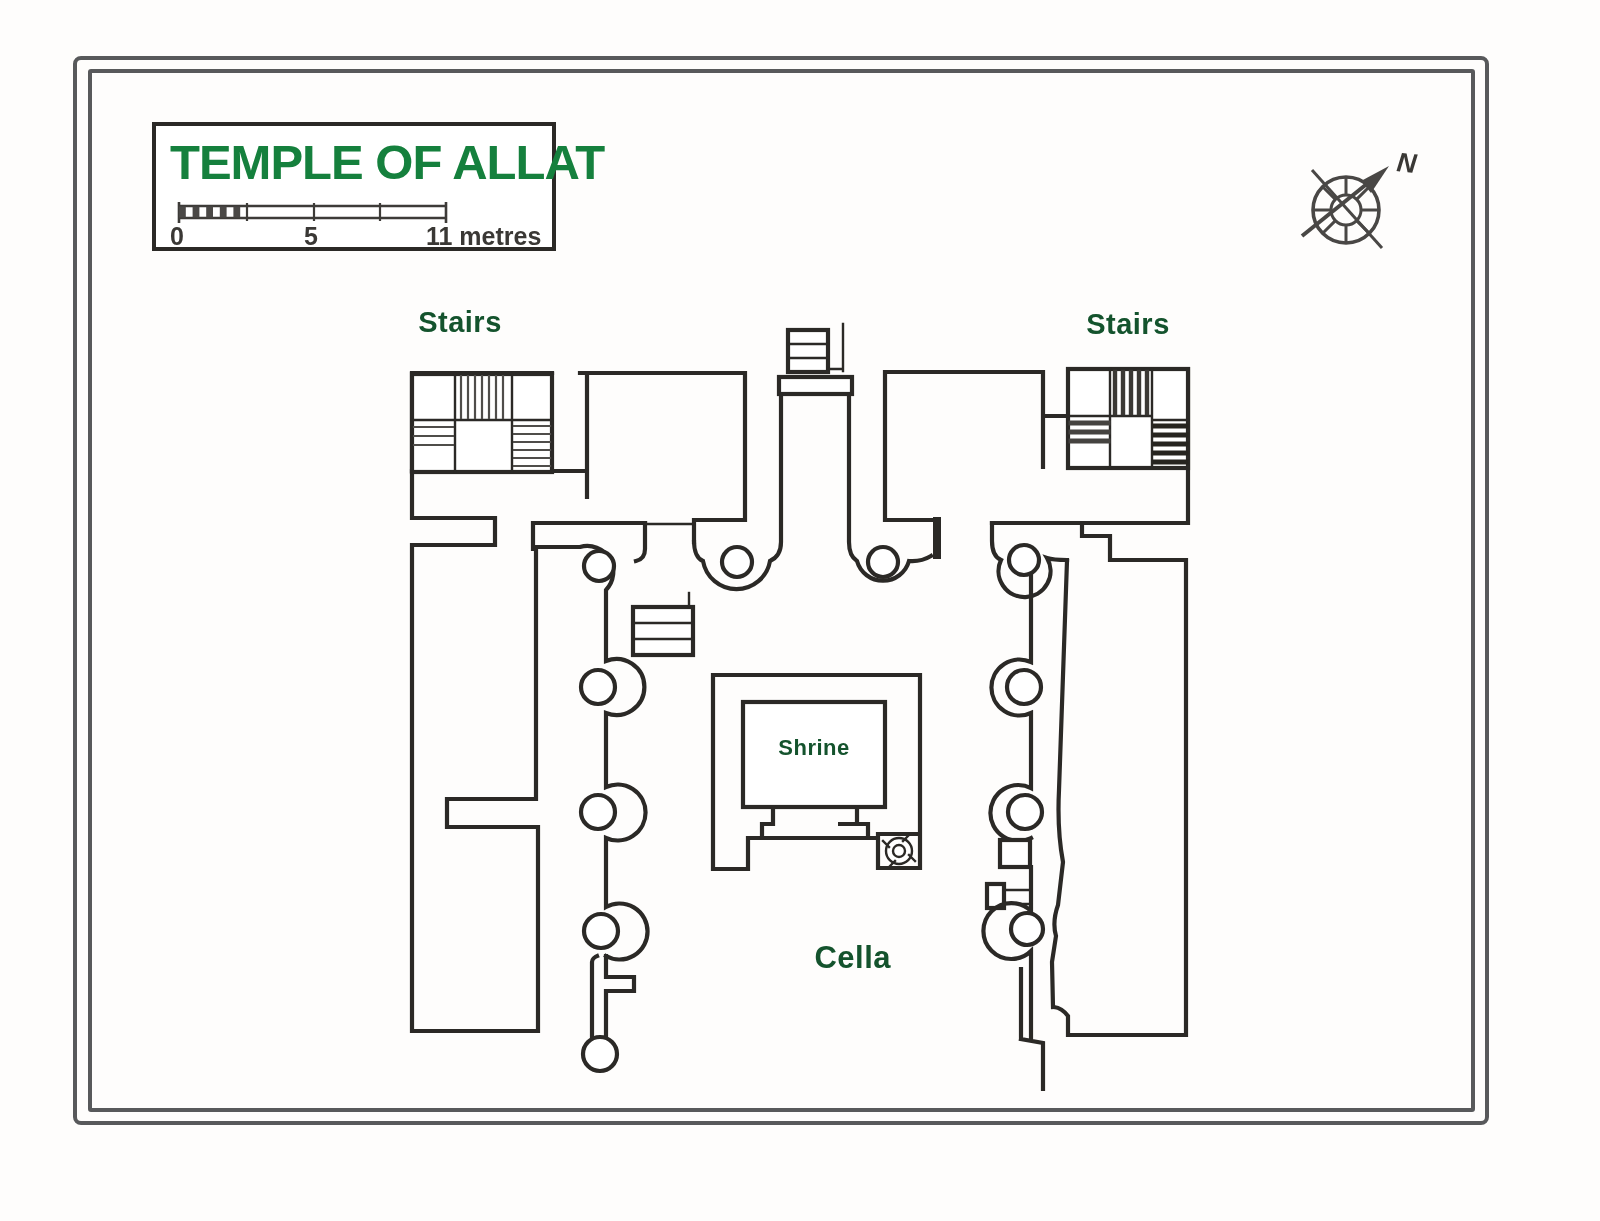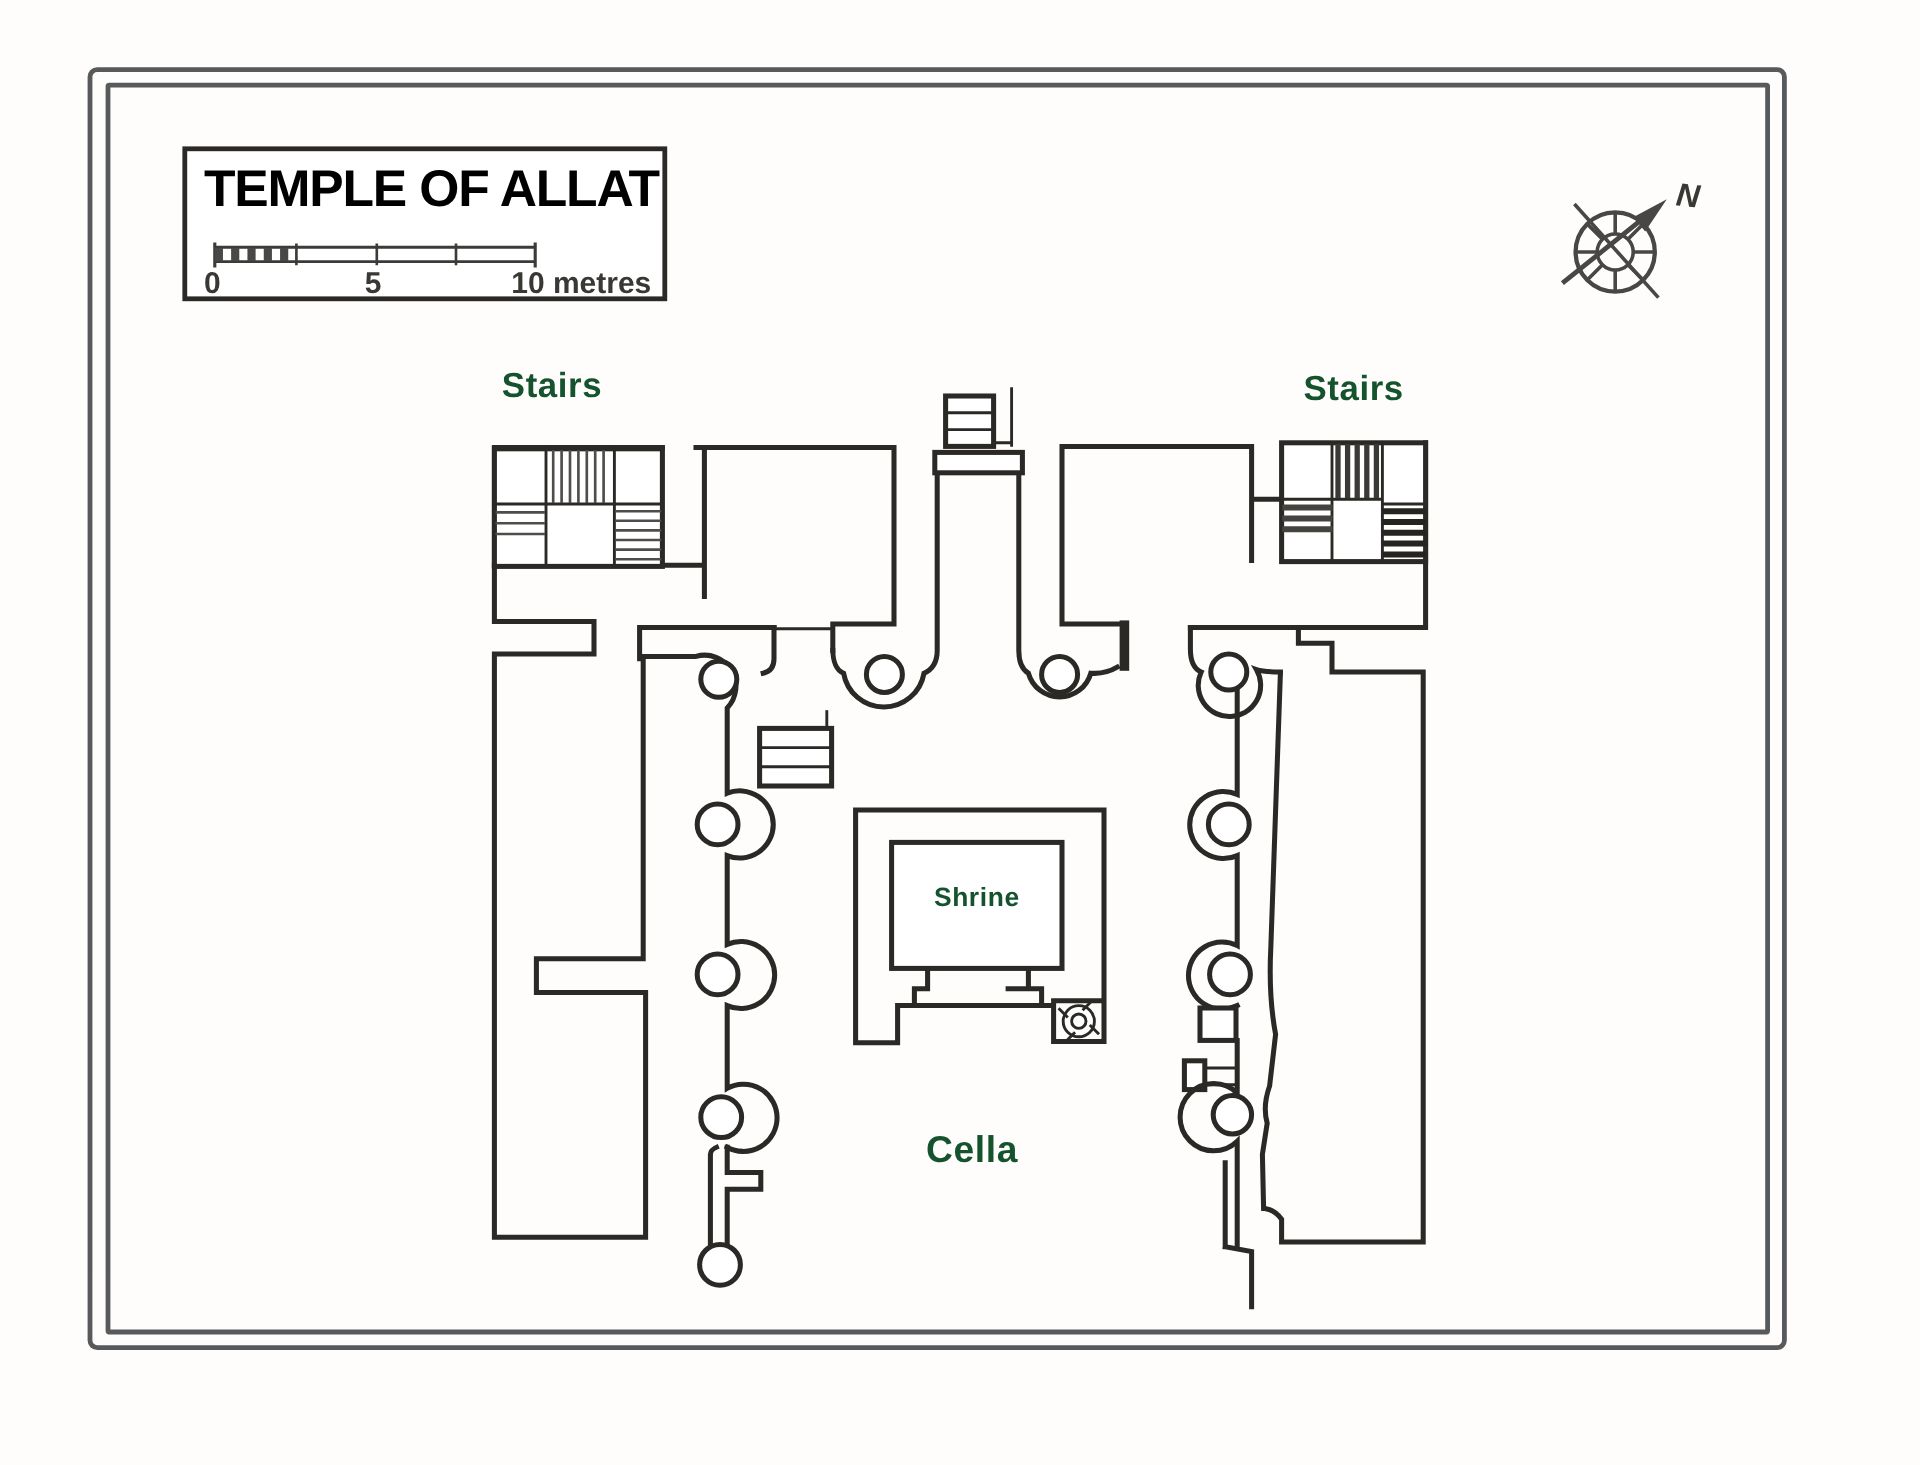--- a/index.html
+++ b/index.html
@@ -17,21 +17,21 @@
   .frame{position:absolute;border:4px solid var(--frame);}
   .frame.outer{left:73px;top:56px;width:1408px;height:1061px;border-radius:8px;}
   .frame.inner{left:88px;top:69px;width:1379px;height:1035px;border-radius:3px;}
 
   .title-box{
     position:absolute;left:152px;top:122px;width:404px;height:129px;
     border:4px solid var(--ink);background:#fff;box-sizing:border-box;
   }
   .title-text{
     position:absolute;left:14px;top:8px;white-space:nowrap;
-    font-size:43px;font-weight:700;letter-spacing:-1px;color:#000000;
+    font-size:49px;font-weight:700;letter-spacing:-1px;color:#15803d;
   }
   .scalebar-svg{position:absolute;left:8px;top:70px;}
   .scale-label{position:absolute;top:96px;font-size:25px;font-weight:700;color:#3a3835;}
   .scale-label.zero{left:14px;}
   .scale-label.five{left:148px;}
   .scale-label.ten{left:270px;white-space:nowrap;}
 
   .plan-svg{position:absolute;left:0;top:0;}
   .plan-svg path, .plan-svg rect, .plan-svg circle, .plan-svg line{
     stroke:var(--ink);fill:none;stroke-linecap:square;stroke-linejoin:miter;
@@ -53,21 +53,21 @@
     font-size:27px;font-weight:700;font-style:italic;fill:#3a3835;
   }
 
   .plan-label{
     position:absolute;text-align:center;font-weight:700;color:#14532d;
     letter-spacing:0.5px;white-space:nowrap;
   }
   .lbl-stairs-w{left:408px;top:306px;width:104px;font-size:29px;}
   .lbl-stairs-e{left:1076px;top:308px;width:104px;font-size:29px;}
   .lbl-shrine{left:744px;top:735px;width:140px;font-size:22px;}
-  .lbl-cella{left:750px;top:940px;width:120px;font-size:31px;}
+  .lbl-cella{left:771px;top:940px;width:120px;font-size:31px;text-align:right;}
 </style>
 </head>
 <body>
 
 <div class="page">
 
   <div class="frame outer"></div>
   <div class="frame inner"></div>
 
   <svg class="plan-svg" width="1600" height="1221" viewBox="0 0 1600 1221">
@@ -168,21 +168,21 @@
         <rect x="15" y="10.5" width="6.8" height="11"></rect>
         <rect x="28.6" y="10.5" width="6.8" height="11"></rect>
         <rect x="42.2" y="10.5" width="6.8" height="11"></rect>
         <rect x="55.8" y="10.5" width="6.8" height="11"></rect>
         <rect x="69.4" y="10.5" width="6.8" height="11"></rect>
       </g>
     </svg>
 
     <span class="scale-label zero">0</span>
     <span class="scale-label five">5</span>
-    <span class="scale-label ten">10 metres</span>
+    <span class="scale-label ten">11 metres</span>
   </div>
 
   <svg class="compass-svg" width="170" height="130" viewBox="0 0 170 130">
     <g class="ln">
       <circle cx="78" cy="77" r="33" stroke-width="3.6"></circle>
       <circle cx="78" cy="77" r="15" stroke-width="3"></circle>
       <path stroke-width="3" d="M93,77 H111 M88.6,66.4 L101.3,53.7 M78,62 V44 M67.4,66.4 L54.7,53.7 M63,77 H45 M67.4,87.6 L54.7,100.3 M78,92 V110 M88.6,87.6 L101.3,100.3"></path>
       <path stroke-width="3" d="M44,37 L114,115"></path>
       <path stroke-width="4" d="M34,103 L100,50"></path>
     </g>

